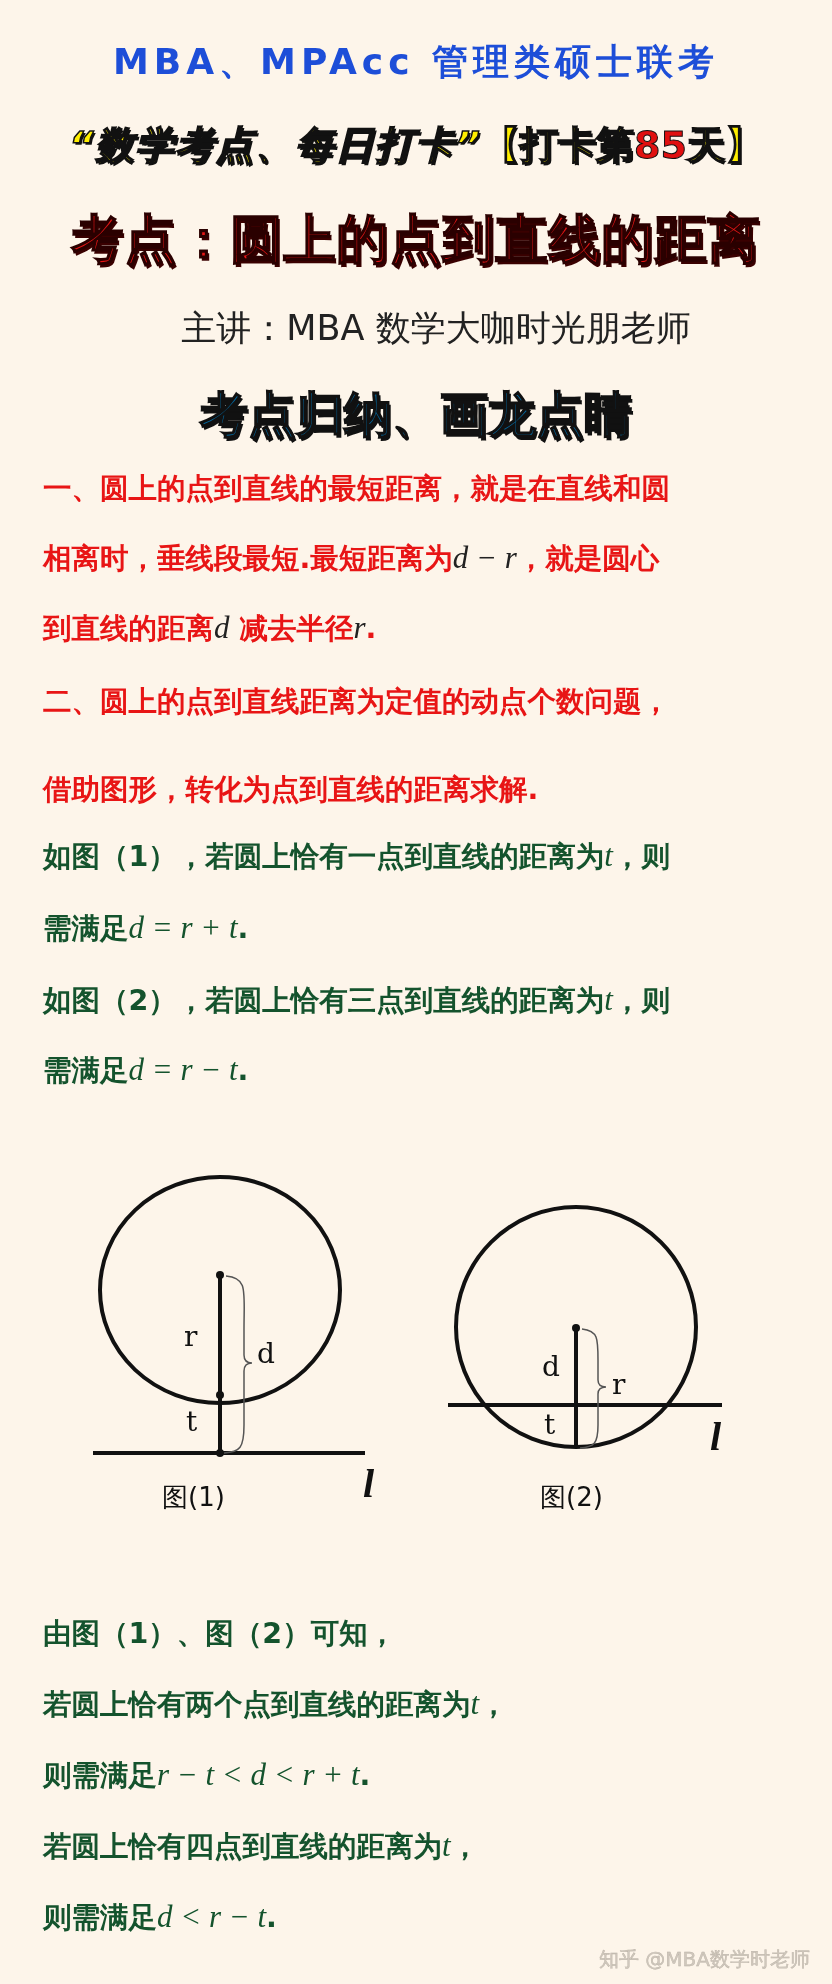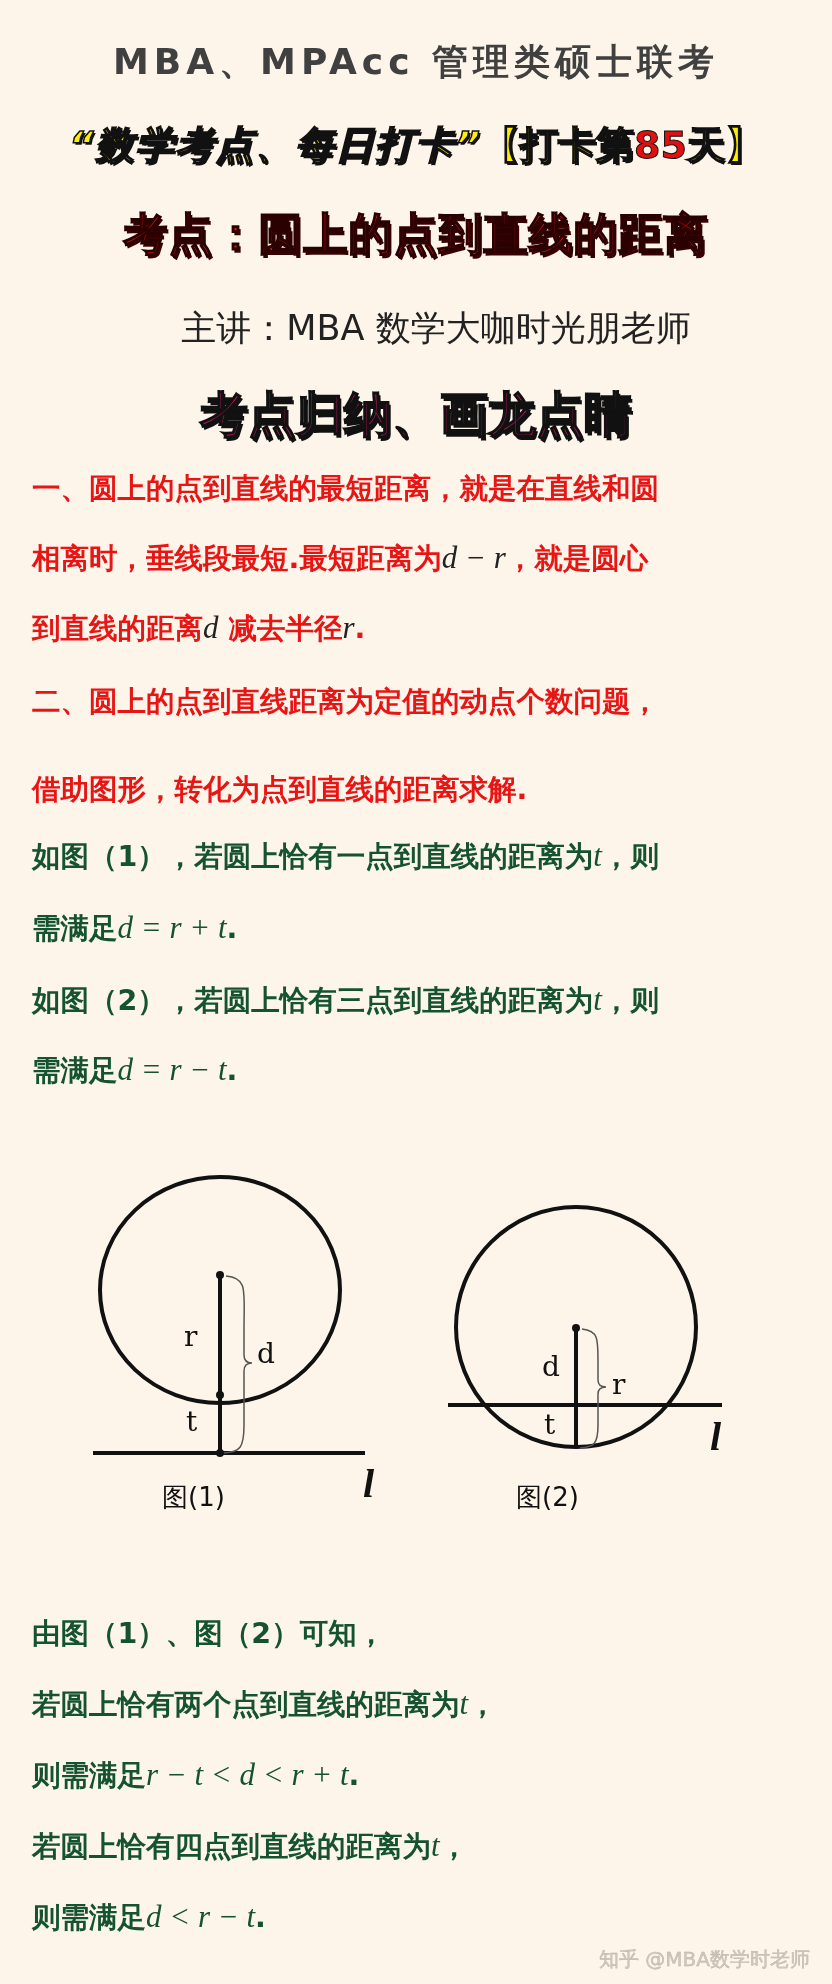--- a/index.html
+++ b/index.html
@@ -6,42 +6,42 @@
   body {
     width: 832px; height: 1984px;
     background: #fdf5ea;
     font-family: "DejaVu Sans", "Liberation Sans", sans-serif;
     position: relative; overflow: hidden;
     color: #111;
   }
   .abs { position: absolute; }
   .center { left: 0; width: 832px; text-align: center; white-space: nowrap; }
 
-  .hdr1 { top: 38px; font-size: 36px; font-weight: bold; letter-spacing: 5px; color: #404040; }
+  .hdr1 { top: 38px; font-size: 36px; font-weight: bold; letter-spacing: 5px; color: #1d4ed8; }
   .hdr2 { top: 120px; font-size: 38px; font-weight: bold; white-space: nowrap; }
   .hdr2 .quote-text {
     color: #ffee00; font-style: italic;
     -webkit-text-stroke: 1.5px #111;
     text-shadow: 2px 2px 0 #111;
     letter-spacing: 2px;
   }
   .hdr2 .bracket { color: #ffee00; -webkit-text-stroke: 1.5px #111; text-shadow: 2px 2px 0 #111; text-align: right; }
   .hdr2 .day { color: #e01010; -webkit-text-stroke: 1px #111; }
 
   .title {
-    top: 205px; font-size: 44px; font-weight: bold; color: #e81515;
+    top: 205px; font-size: 52px; font-weight: bold; color: #e81515;
     -webkit-text-stroke: 1.5px #2a0000; text-shadow: 2px 3px 0 #3a0000; letter-spacing: 1px;
   }
   .lecturer { top: 305px; font-size: 35px; color: #222; padding-left: 20px; }
   .summary {
-    top: 383px; font-size: 48px; font-weight: bold; color: #be185d;
+    top: 383px; font-size: 48px; font-weight: bold; color: #0369a1;
     -webkit-text-stroke: 1.5px #111; text-shadow: 2px 3px 0 #111;
   }
 
-  .para { left: 32px; width: 780px; font-weight: bold; font-size: 28.5px; white-space: nowrap; }
+  .para { left: 43px; width: 780px; font-weight: bold; font-size: 28.5px; white-space: nowrap; }
   .red { color: #e81515; }
   .blk { color: #14532d; }
   .math { font-family: "Liberation Serif", "DejaVu Serif", serif; font-style: italic; font-weight: normal; font-size: 31px; }
 
   .fig-caption { font-family: "DejaVu Sans", sans-serif; font-size: 26px; color: #111; }
   .watermark { right: 22px; top: 1946px; font-size: 20px; color: #d0c8bd; -webkit-text-stroke: 0.4px #b8b0a5; }
 </style>
 </head>
 <body>
 
@@ -102,21 +102,21 @@
 <div class="abs" style="left:184px; top:1320px; font-family:'DejaVu Serif',serif; font-size:28px;">r</div>
 <div class="abs" style="left:186px; top:1405px; font-family:'DejaVu Serif',serif; font-size:28px;">t</div>
 <div class="abs" style="left:257px; top:1337px; font-family:'DejaVu Serif',serif; font-size:28px;">d</div>
 <div class="abs" style="left:363px; top:1460px; font-family:'Liberation Serif',serif; font-style:italic; font-weight:bold; font-size:40px;">l</div>
 <div class="abs fig-caption" style="left:162px; top:1480px;">图(1)</div>
 
 <div class="abs" style="left:542px; top:1350px; font-family:'DejaVu Serif',serif; font-size:28px;">d</div>
 <div class="abs" style="left:544px; top:1408px; font-family:'DejaVu Serif',serif; font-size:28px;">t</div>
 <div class="abs" style="left:612px; top:1368px; font-family:'DejaVu Serif',serif; font-size:28px;">r</div>
 <div class="abs" style="left:710px; top:1413px; font-family:'Liberation Serif',serif; font-style:italic; font-weight:bold; font-size:40px;">l</div>
-<div class="abs fig-caption" style="left:516px; top:1480px;text-align:center;">图(2)</div>
+<div class="abs fig-caption" style="left:540px; top:1480px;text-align:center;">图(2)</div>
 
 <div class="abs para blk" style="top:1615px;">由图（1）、图（2）可知，</div>
 <div class="abs para blk" style="top:1686px;">
   <span>若圆上恰有两个点到直线的距离为</span><span class="math">t</span><span>，</span>
 </div>
 <div class="abs para blk" style="top:1757px;">
   <span>则需满足</span><span class="math">r − t &lt; d &lt; r + t</span><span>.</span>
 </div>
 <div class="abs para blk" style="top:1828px;">
   <span>若圆上恰有四点到直线的距离为</span><span class="math">t</span><span>，</span>

